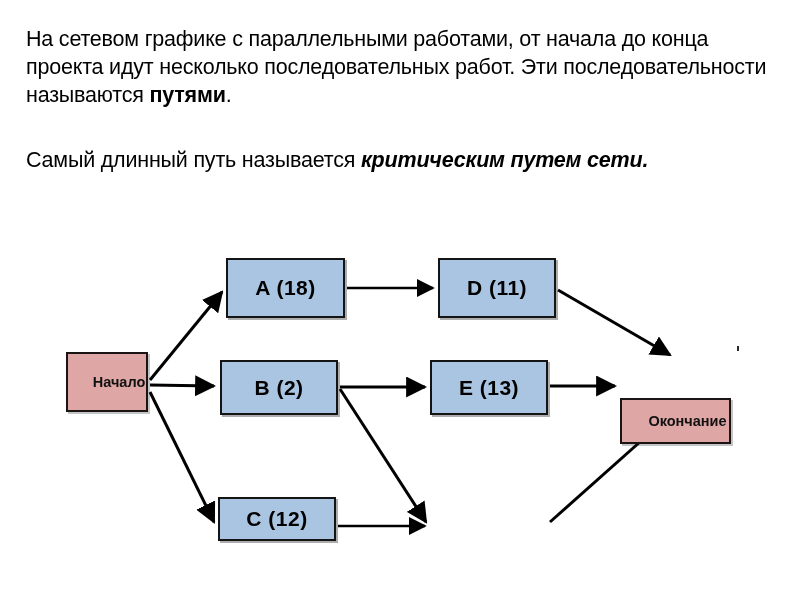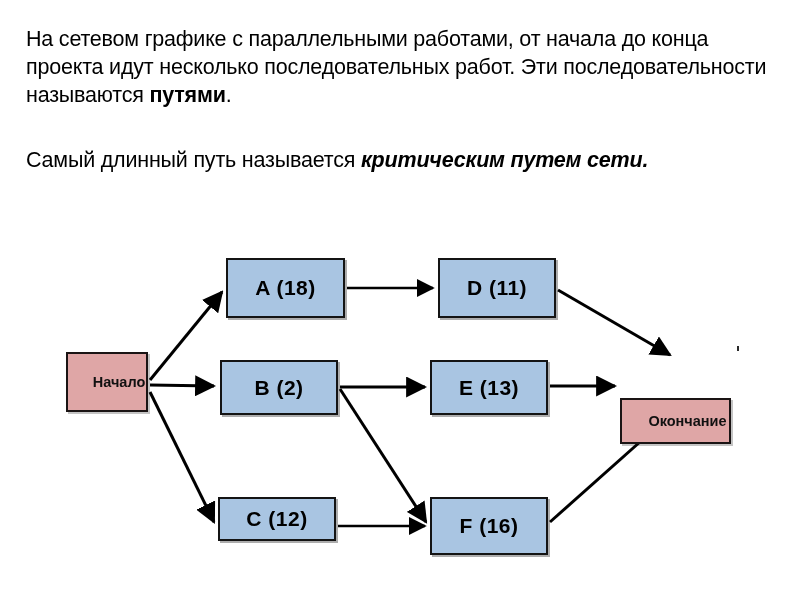--- a/index.html
+++ b/index.html
@@ -155,21 +155,18 @@
   </div>
   <div class="node node-task" id="node-c">
     <span>C (12)</span>
   </div>
   <div class="node node-task" id="node-d">
     <span>D (11)</span>
   </div>
   <div class="node node-task" id="node-e">
     <span>E (13)</span>
   </div>
-  <div class="node node-task" id="node-f">
-    <span>F (16)</span>
-  </div>
   <div class="node node-terminal" id="node-end">
     <span>Окончание</span>
   </div>
 
   <div class="speck"></div>
 </div>
 
 </body></html>

